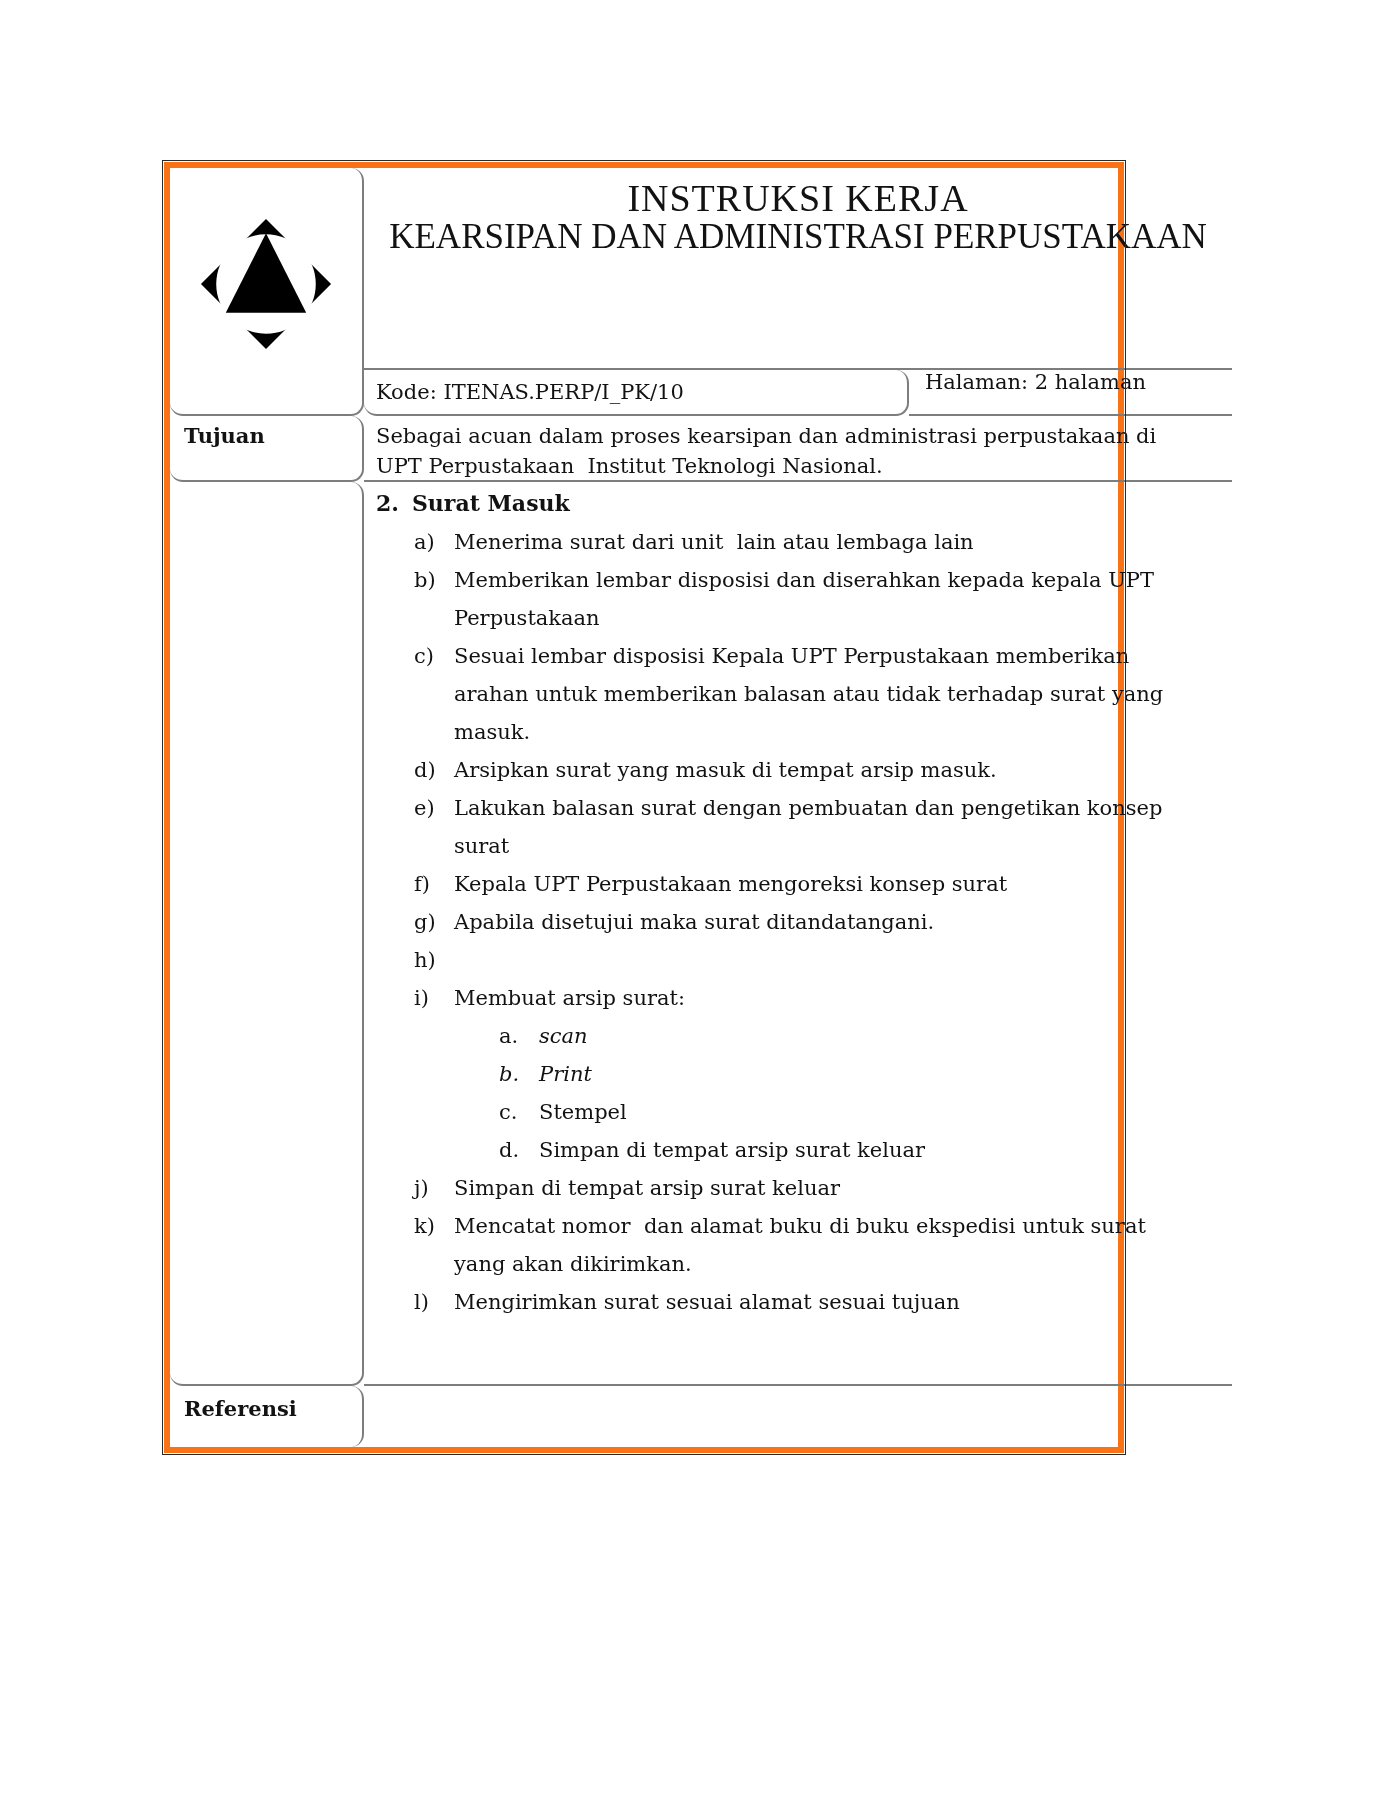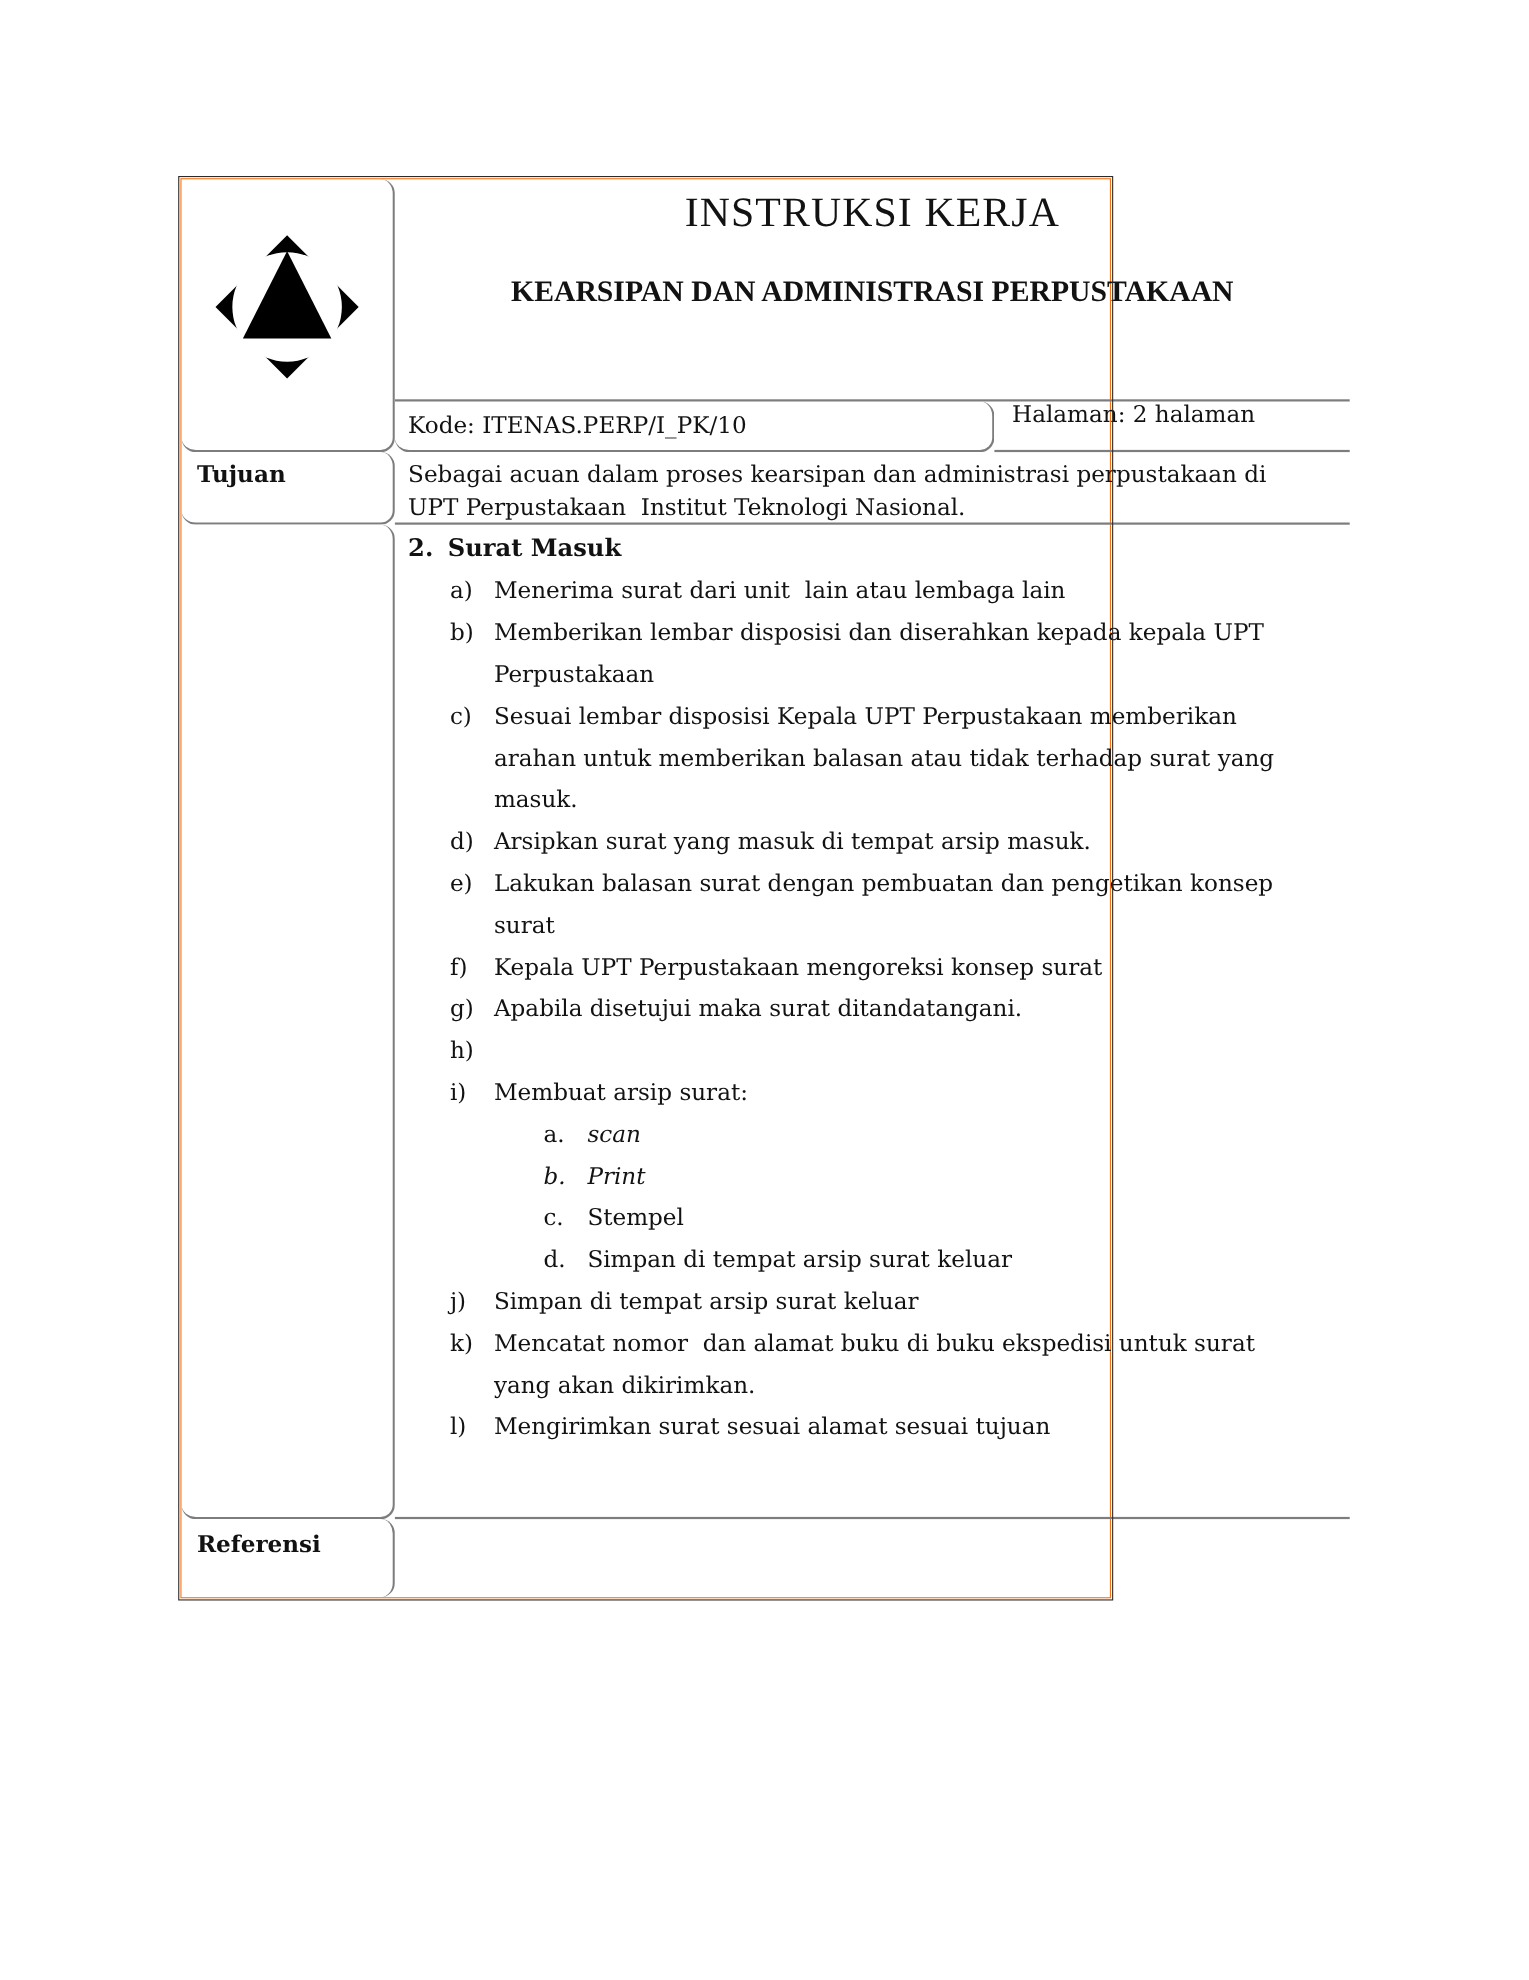--- a/index.html
+++ b/index.html
@@ -8,23 +8,23 @@
     background: #ffffff;
     position: relative;
     font-family: "DejaVu Serif", serif;
     color: #121212;
     overflow: hidden;
   }
 
   .doc-table {
     position: absolute;
     left: 164px; top: 162px;
-    width: 846px; height: 1291px;
+    width: 960px; height: 1291px;
     box-sizing: border-box;
-    border: 1px solid #f97316;
+    border: 6px solid #f97316;
     outline: 1px solid #2a2a2a;
     outline-offset: 1px;
     display: grid;
     grid-template-columns: 194px 545px 323px;
     grid-template-rows: 202px 46px 66px 904px 1fr;
     background: #ffffff;
   }
   .cell { box-sizing: border-box; min-width: 0; min-height: 0; }
   .b-r { border-right: 2px solid #7d7d7d; border-radius: 13px; }
   .b-b { border-bottom: 2px solid #7d7d7d; }
@@ -40,21 +40,21 @@
   .head-cell {
     grid-column: 2 / span 2; grid-row: 1;
     text-align: center; padding-top: 8px;
   }
   .doc-title {
     font-family: "Liberation Serif", serif;
     font-size: 38px; line-height: 44px; letter-spacing: 1px;
   }
   .doc-subtitle {
     font-family: "Liberation Serif", serif;
-    font-weight: bold; font-size: 27px; line-height: 33px; margin-top: 34px;
+    font-weight: normal; font-size: 35px; line-height: 33px;
   }
   .org-block { margin-top: 17px; font-size: 20px; line-height: 25px; }
 
   
   .kode-cell {
     grid-column: 2; grid-row: 2;
     display: flex; align-items: center;
     padding-left: 12px; font-size: 21px;
   }
   .halaman-cell {

